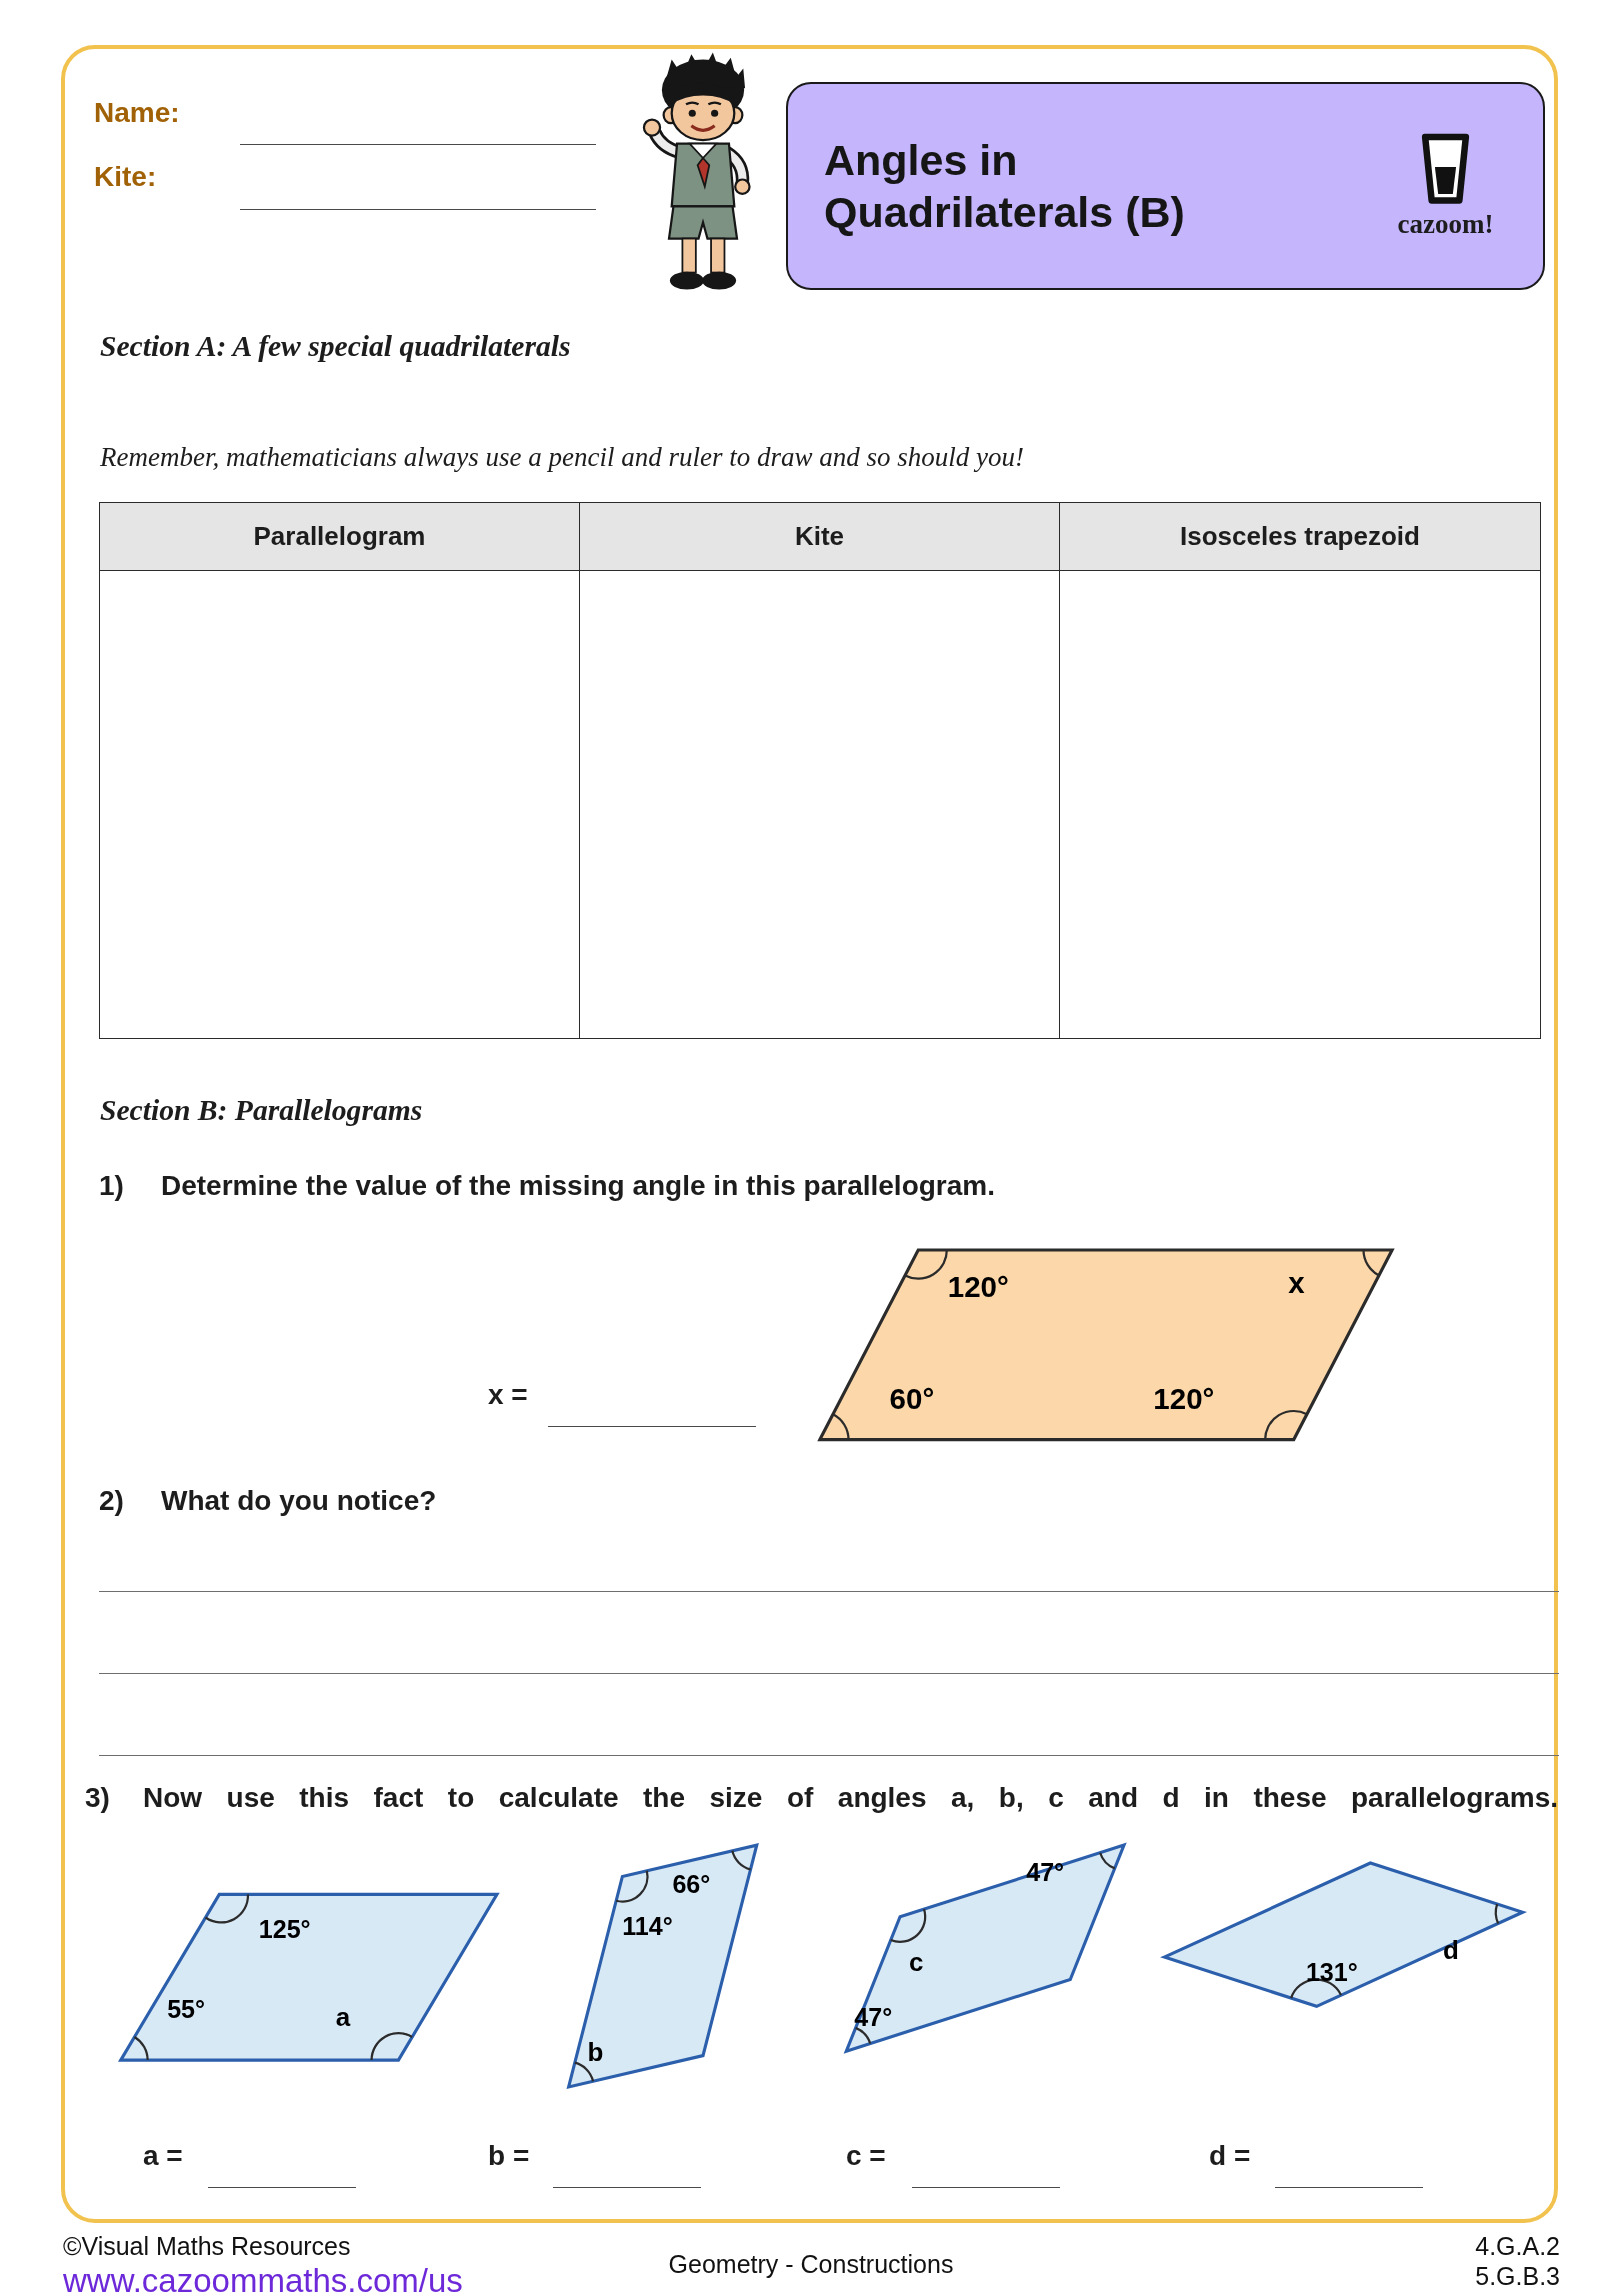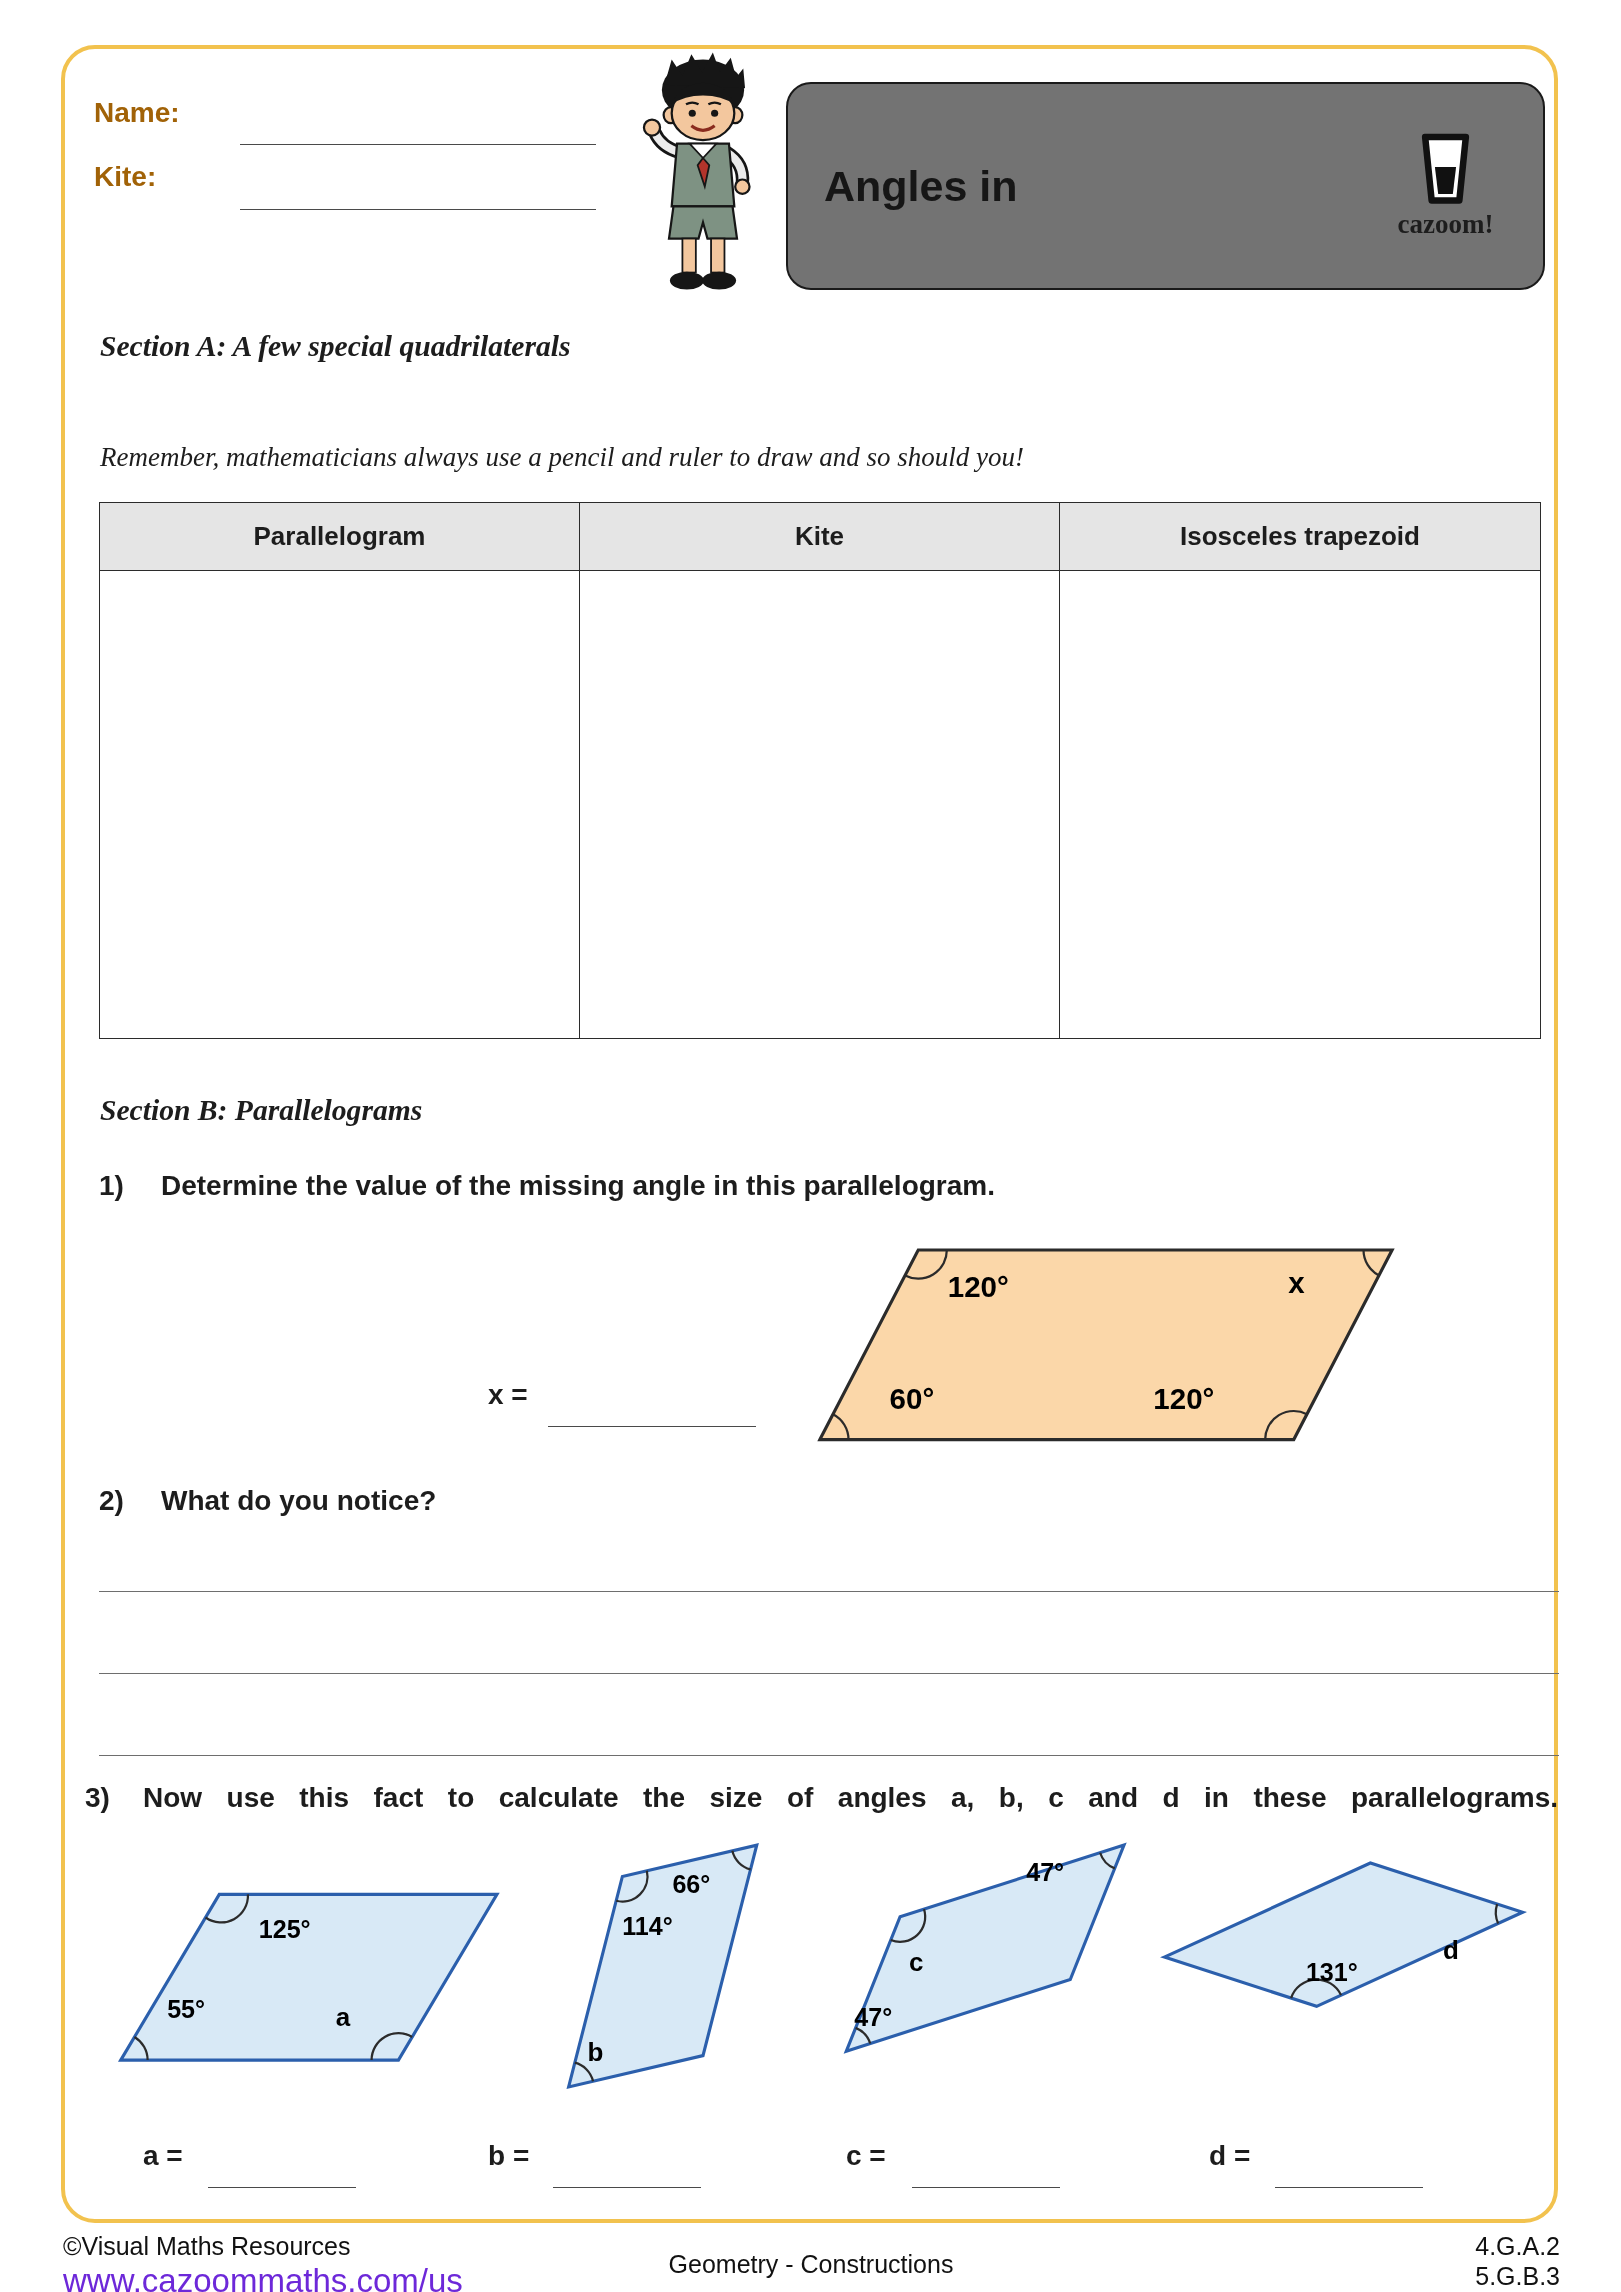--- a/index.html
+++ b/index.html
@@ -8,21 +8,21 @@
   .abs{position:absolute;}
 
   
   .frame{left:61px;top:45px;width:1497px;height:2178px;border:4.5px solid #F2C24E;
          border-radius:34px;box-sizing:border-box;}
 
   
   .field-label{font-size:28px;font-weight:bold;color:#a16207;}
   .write-line{border-bottom:1.8px solid #4a4a4a;height:1.8px;}
   .title-box{left:786px;top:82px;width:759px;height:208px;border:2.7px solid #1a1a1a;
-             border-radius:25px;box-sizing:border-box;background:#737373;
+             border-radius:25px;box-sizing:border-box;background:#c4b5fd;
              display:flex;align-items:center;}
   .title-text{padding-left:36px;font-size:43px;font-weight:bold;line-height:1.22;color:#161616;flex:1;}
   .logo-wrap{width:152px;display:flex;flex-direction:column;align-items:center;margin-right:21.5px;}
   .logo-text{font-family:"Liberation Serif",serif;font-weight:bold;font-size:27px;margin-top:1.8px;}
 
   
   .sec-heading{font-family:"Liberation Serif",serif;font-style:italic;font-weight:bold;font-size:29.6px;}
   .instr{font-family:"Liberation Serif",serif;font-style:italic;font-size:27px;}
 
   
@@ -85,20 +85,21 @@
     <path d="M62 180 L128 180 L133 216 L100 216 L95 198 L90 216 L57 216 Z" fill="#7E9283" stroke="#161616" stroke-width="2.5"></path>
     <rect x="72" y="216" width="15" height="38" fill="#F3C79E" stroke="#161616" stroke-width="2"></rect>
     <rect x="104" y="216" width="15" height="38" fill="#F3C79E" stroke="#161616" stroke-width="2"></rect>
     <ellipse cx="77" cy="263" rx="19" ry="10" fill="#161616"></ellipse>
     <ellipse cx="113" cy="263" rx="19" ry="10" fill="#161616"></ellipse>
   </svg>
 
   <div class="abs title-box">
     <div class="title-text">
       <div>Angles in</div>
+      <div>Quadrilaterals (B)</div>
     </div>
     <div class="logo-wrap">
       <svg width="57" height="75" viewBox="0 0 70 90">
         <path d="M10 5 L60 5 L52 83 L18 83 Z" fill="#ffffff" stroke="#111111" stroke-width="8" stroke-linejoin="round"></path>
         <path d="M22 42 L48 42 L44 75 L26 75 Z" fill="#111111"></path>
       </svg>
       <div class="logo-text">cazoom!</div>
     </div>
   </div>
 

